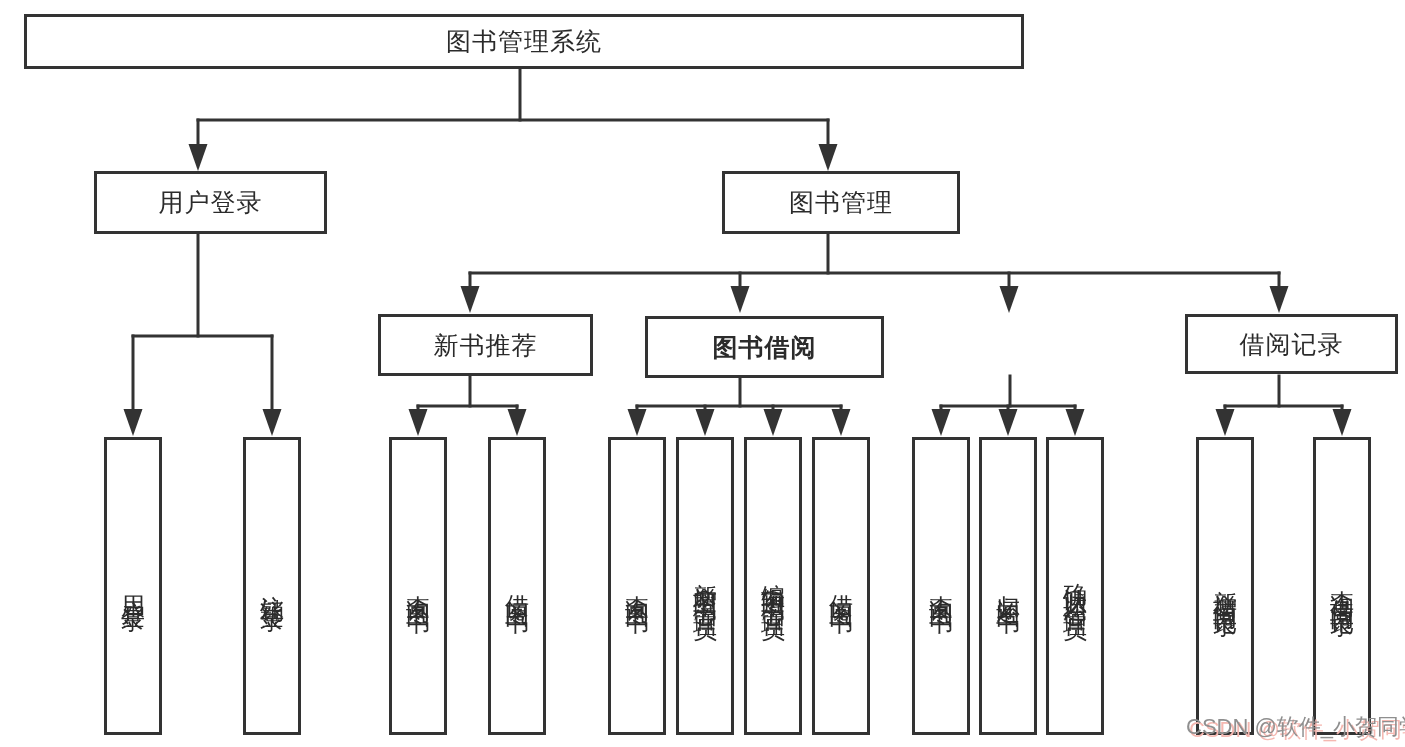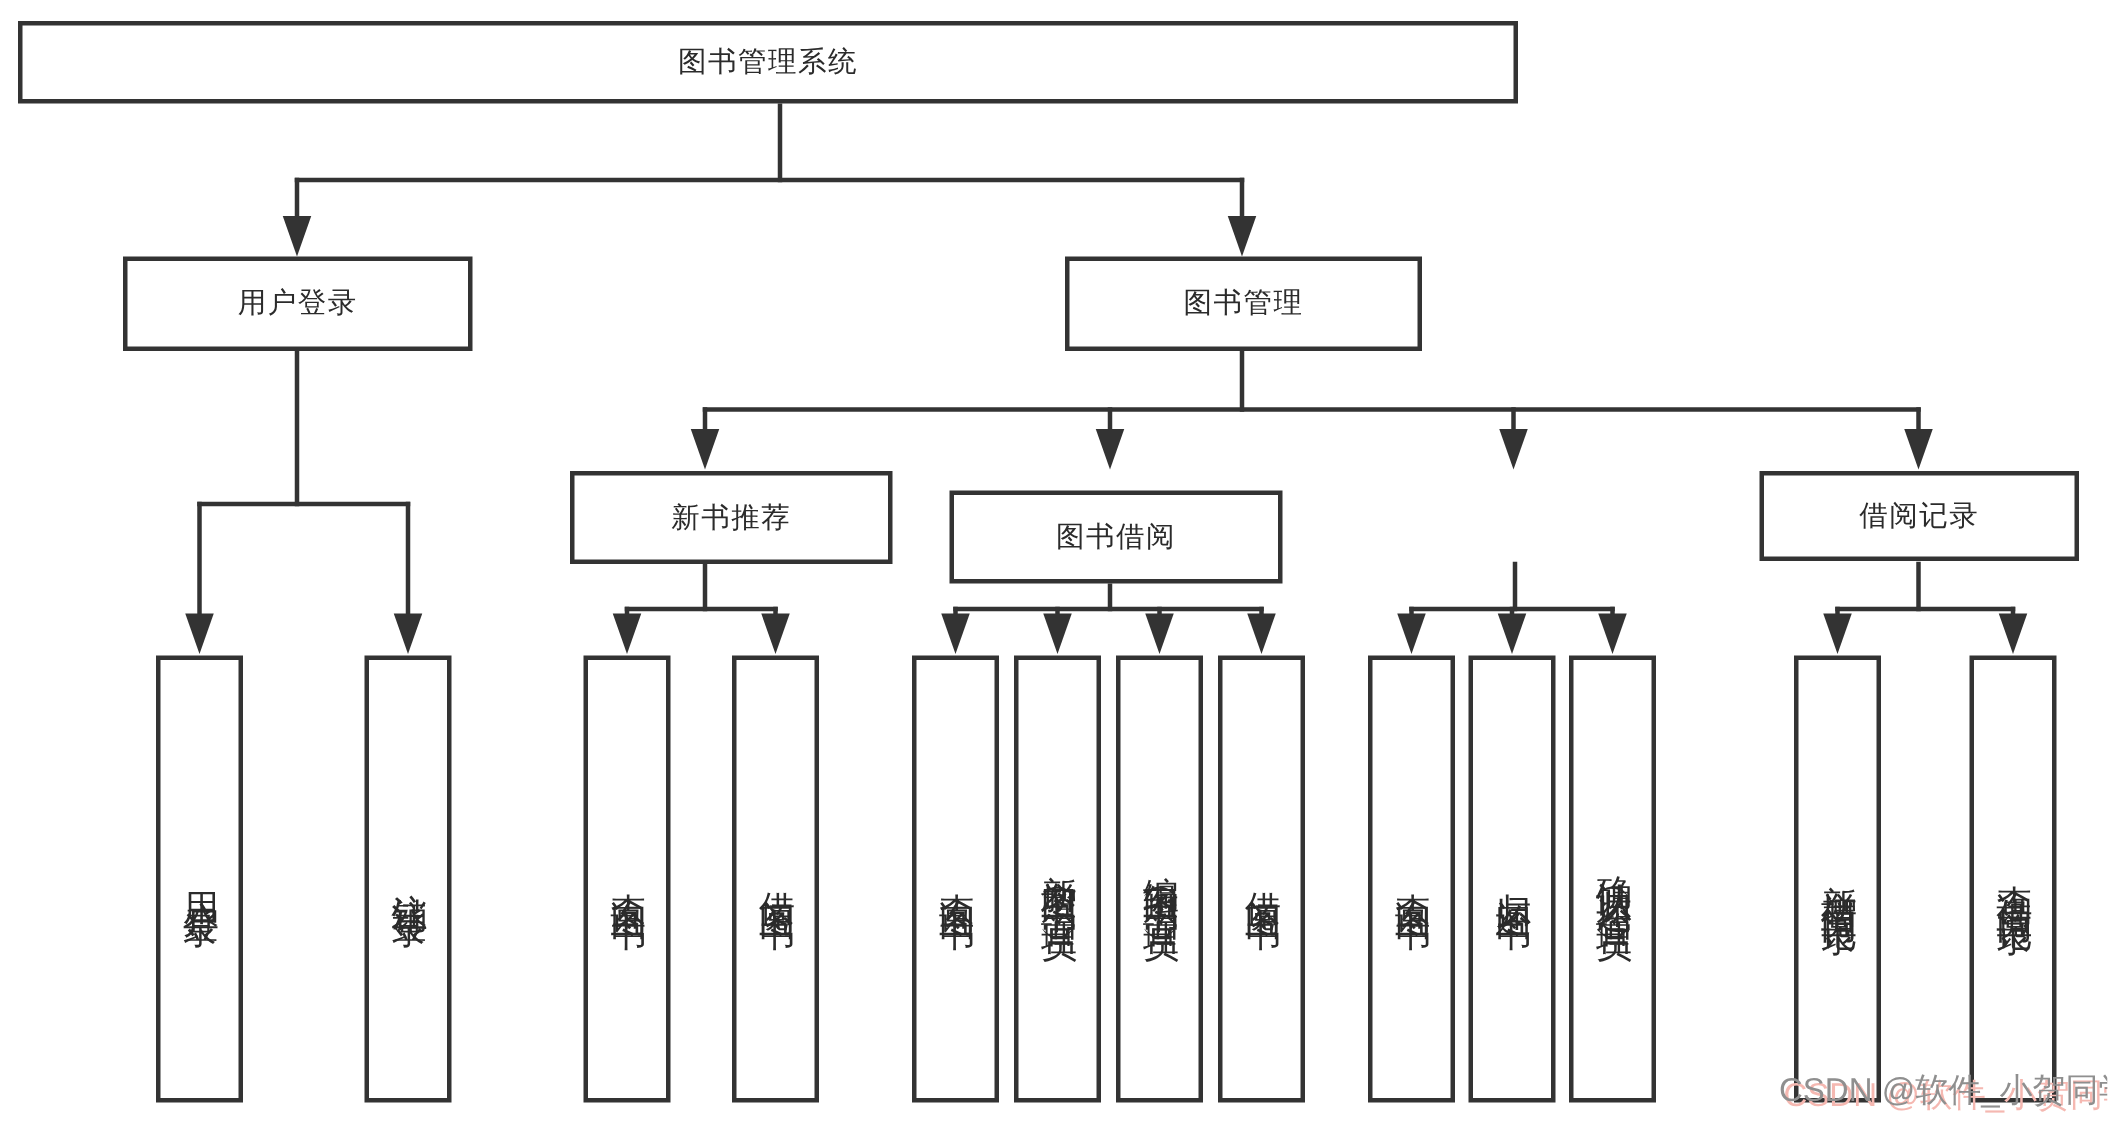--- a/index.html
+++ b/index.html
@@ -18,23 +18,24 @@
     width: 1405px; height: 747px;
   }
   .node {
     position: absolute;
     border: 3px solid #333333;
     background: #ffffff;
     color: #2b2b2b;
     display: flex;
     align-items: center;
     justify-content: center;
-    font-size: 19px;
+    font-size: 25px;
     letter-spacing: 1px;
     line-height: 1;
+    margin-left: 12px;
   }
   .leaf {
     position: absolute;
     top: 437px;
     width: 58px;
     height: 298px;
     border: 3px solid #333333;
     background: #ffffff;
     color: #2b2b2b;
     display: flex;
@@ -132,22 +133,22 @@
       <polygon points="1215.5,409 1234.5,409 1225,436"></polygon>
       <polygon points="1332.5,409 1351.5,409 1342,436"></polygon>
     </g>
   </svg>
 
   <div class="node" style="left:12px; top:14px; width:1000px; height:55px;">图书管理系统</div>
 
   <div class="node" style="left:82px; top:171px; width:233px; height:63px;">用户登录</div>
   <div class="node" style="left:710px; top:171px; width:238px; height:63px;">图书管理</div>
 
-  <div class="node" style="left:380px; top:314px; width:215px; height:62px;">新书推荐</div>
-  <div class="node" style="left:633px; top:327px; width:222px; height:62px;">图书借阅</div>
+  <div class="node" style="left:366px; top:314px; width:215px; height:62px;">新书推荐</div>
+  <div class="node" style="left:633px; top:316px; width:239px; height:62px;font-weight:bold;">图书借阅</div>
   <div class="node" style="left:1173px; top:314px; width:213px; height:60px;">借阅记录</div>
 
   <div class="leaf" style="left:104px;">
     <span>用户登录</span>
   </div>
   <div class="leaf" style="left:243px;">
     <span>注销登录</span>
   </div>
   <div class="leaf" style="left:389px;">
     <span>查询图书</span>

